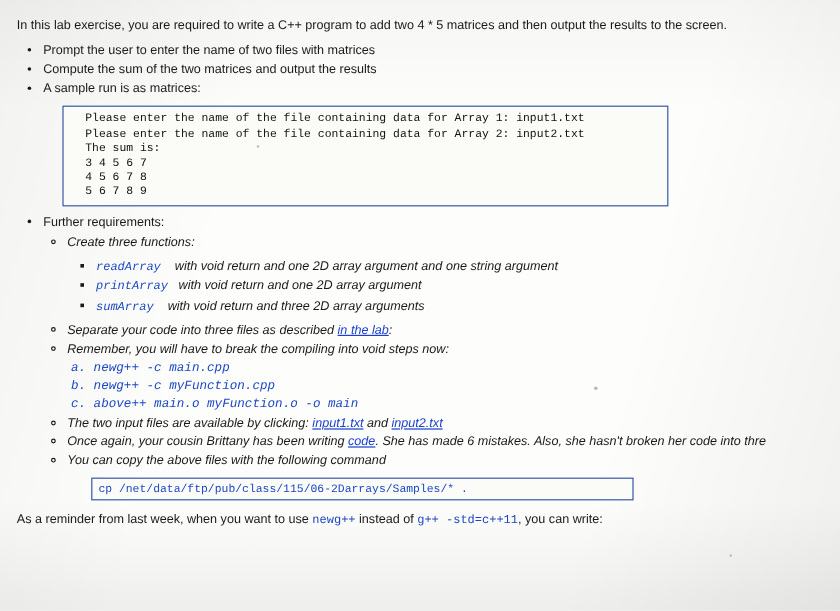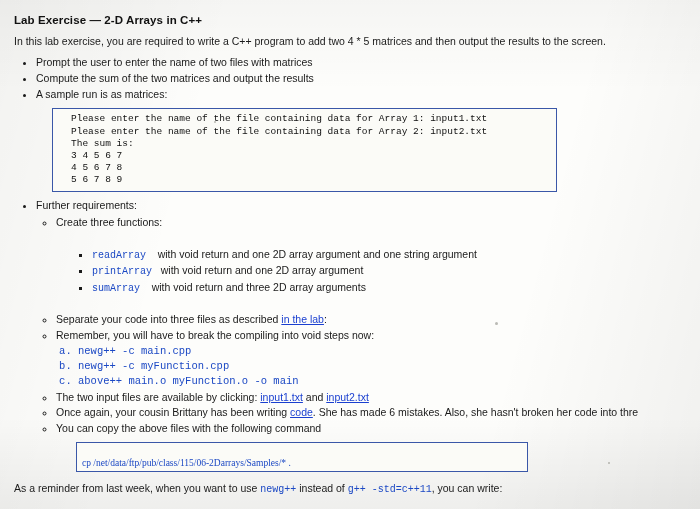--- a/index.html
+++ b/index.html
@@ -61,23 +61,24 @@
     margin: 0;
   }
   ul.lvl2 {
     margin: 1px 0 1px 0;
     padding-left: 20px;
     list-style-type: circle;
   }
   ul.lvl2 > li {
     font-size: 10.5px;
     line-height: 1.5;
+    font-style: italic;
   }
   ul.lvl3 {
-    margin: 16px;
+    margin: 4px;
     padding-left: 20px;
     list-style-type: square;
   }
   ul.lvl3 > li {
     font-size: 10.5px;
     line-height: 1.45;
   }
   ol.lvl3 {
     margin: 0;
     padding-left: 22px;
@@ -113,46 +114,44 @@
   }
   .cmd-box {
     margin: 5px 0 0 62px;
     border: 1px solid #3a57a8;
     background: #fbfbf7;
     padding: 3px 5px;
     width: 452px;
     box-sizing: border-box;
   }
   .cmd-box .line {
-    font-family: Liberation Serif, serif;
+    font-family: Liberation Mono, monospace;
     font-size: 9.5px;
     color: #1b48c4;
     white-space: pre;
-    margin-top: 12px;
   }
   .footer {
     margin-top: 9px;
     font-size: 10.5px;
     line-height: 1.45;
   }
   .speck {
     position: absolute;
     z-index: 3;
     background: rgba(120,120,110,0.5);
     border-radius: 50%;
     pointer-events: none;
   }
 </style>
 </head>
 <body>
 
 <div class="page">
   <div class="inner">
 
-    <div class="title">Lab Exercise — 2-D Arrays in C++</div>
 
     <p class="intro">In this lab exercise, you are required to write a C++ program to add two 4 * 5 matrices and then output the results to the screen.</p>
 
     <ul class="lvl1">
       <li>Prompt the user to enter the name of two files with matrices</li>
       <li>Compute the sum of the two matrices and output the results</li>
       <li>A sample run is as matrices:</li>
     </ul>
 
     <div class="sample-box">

